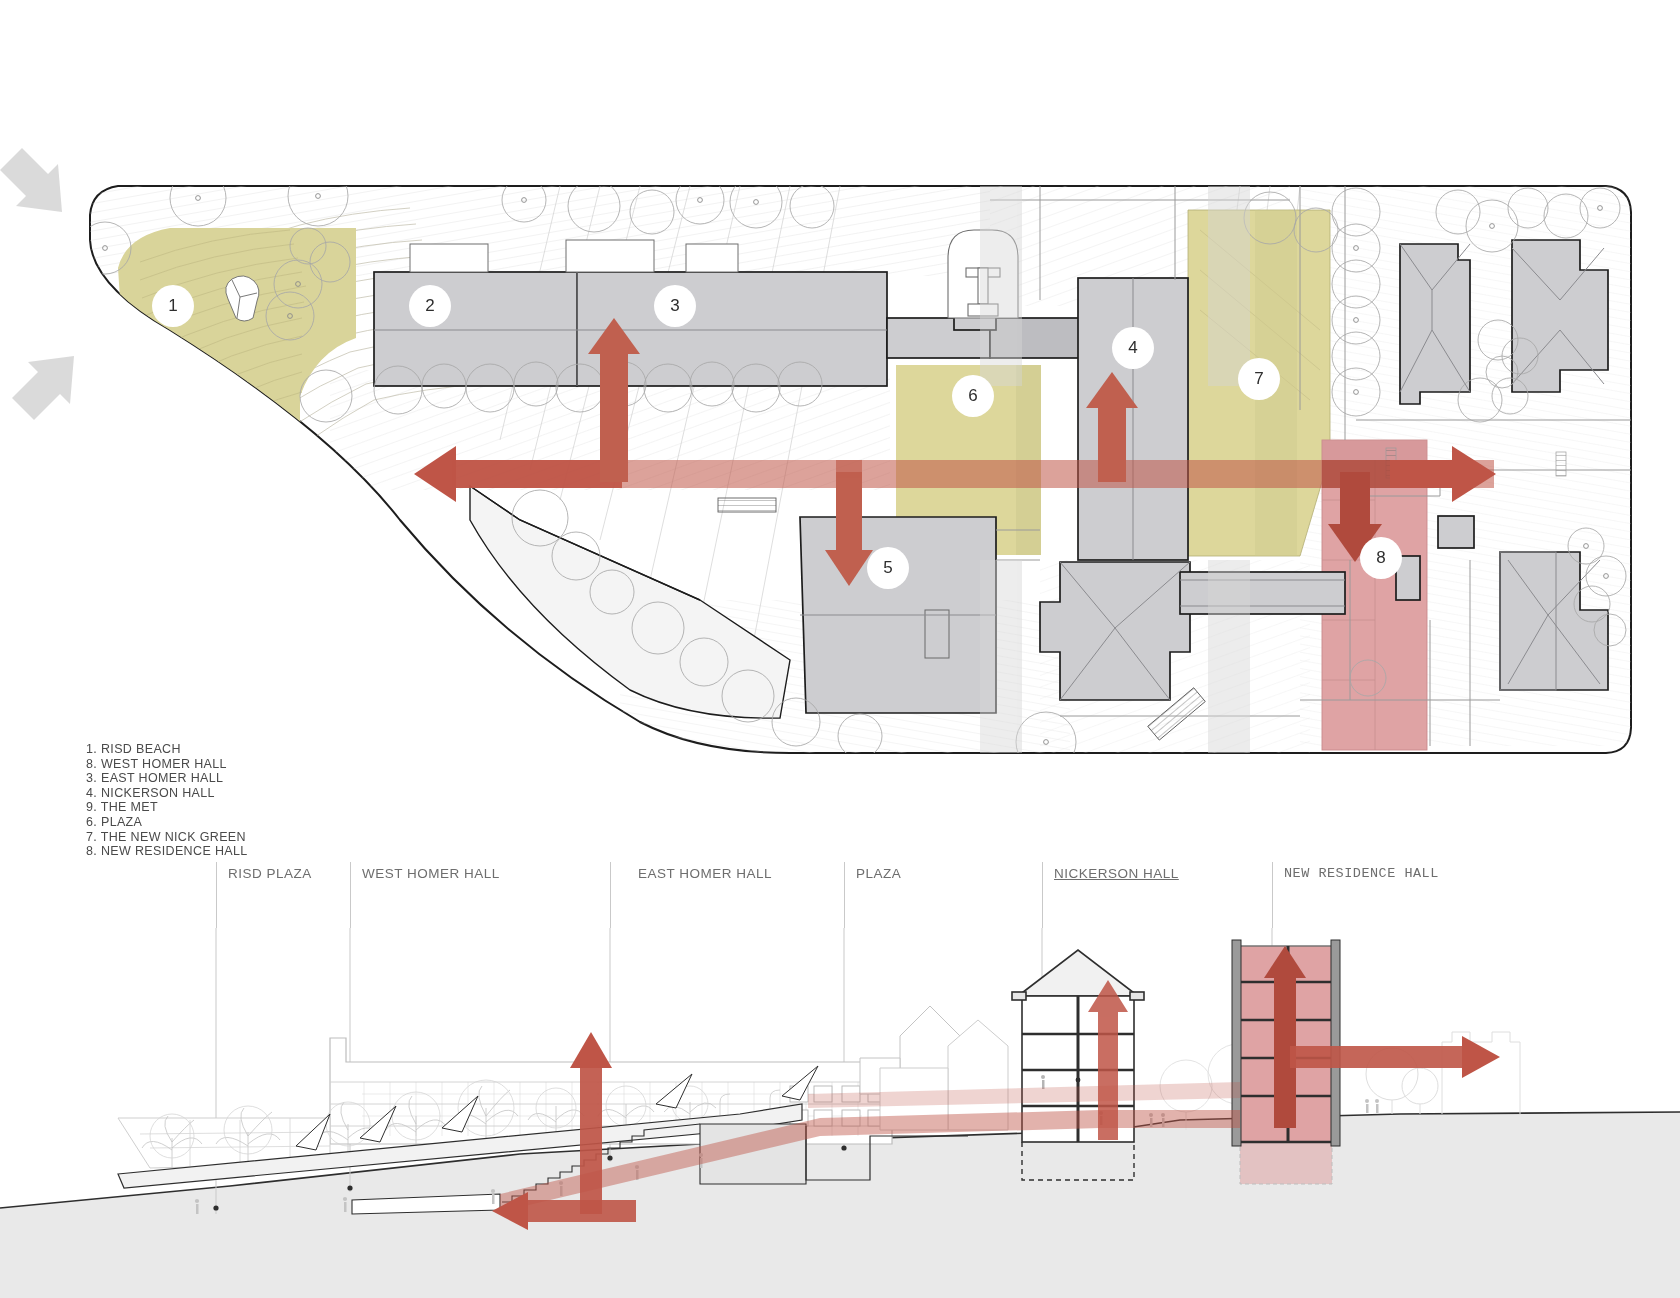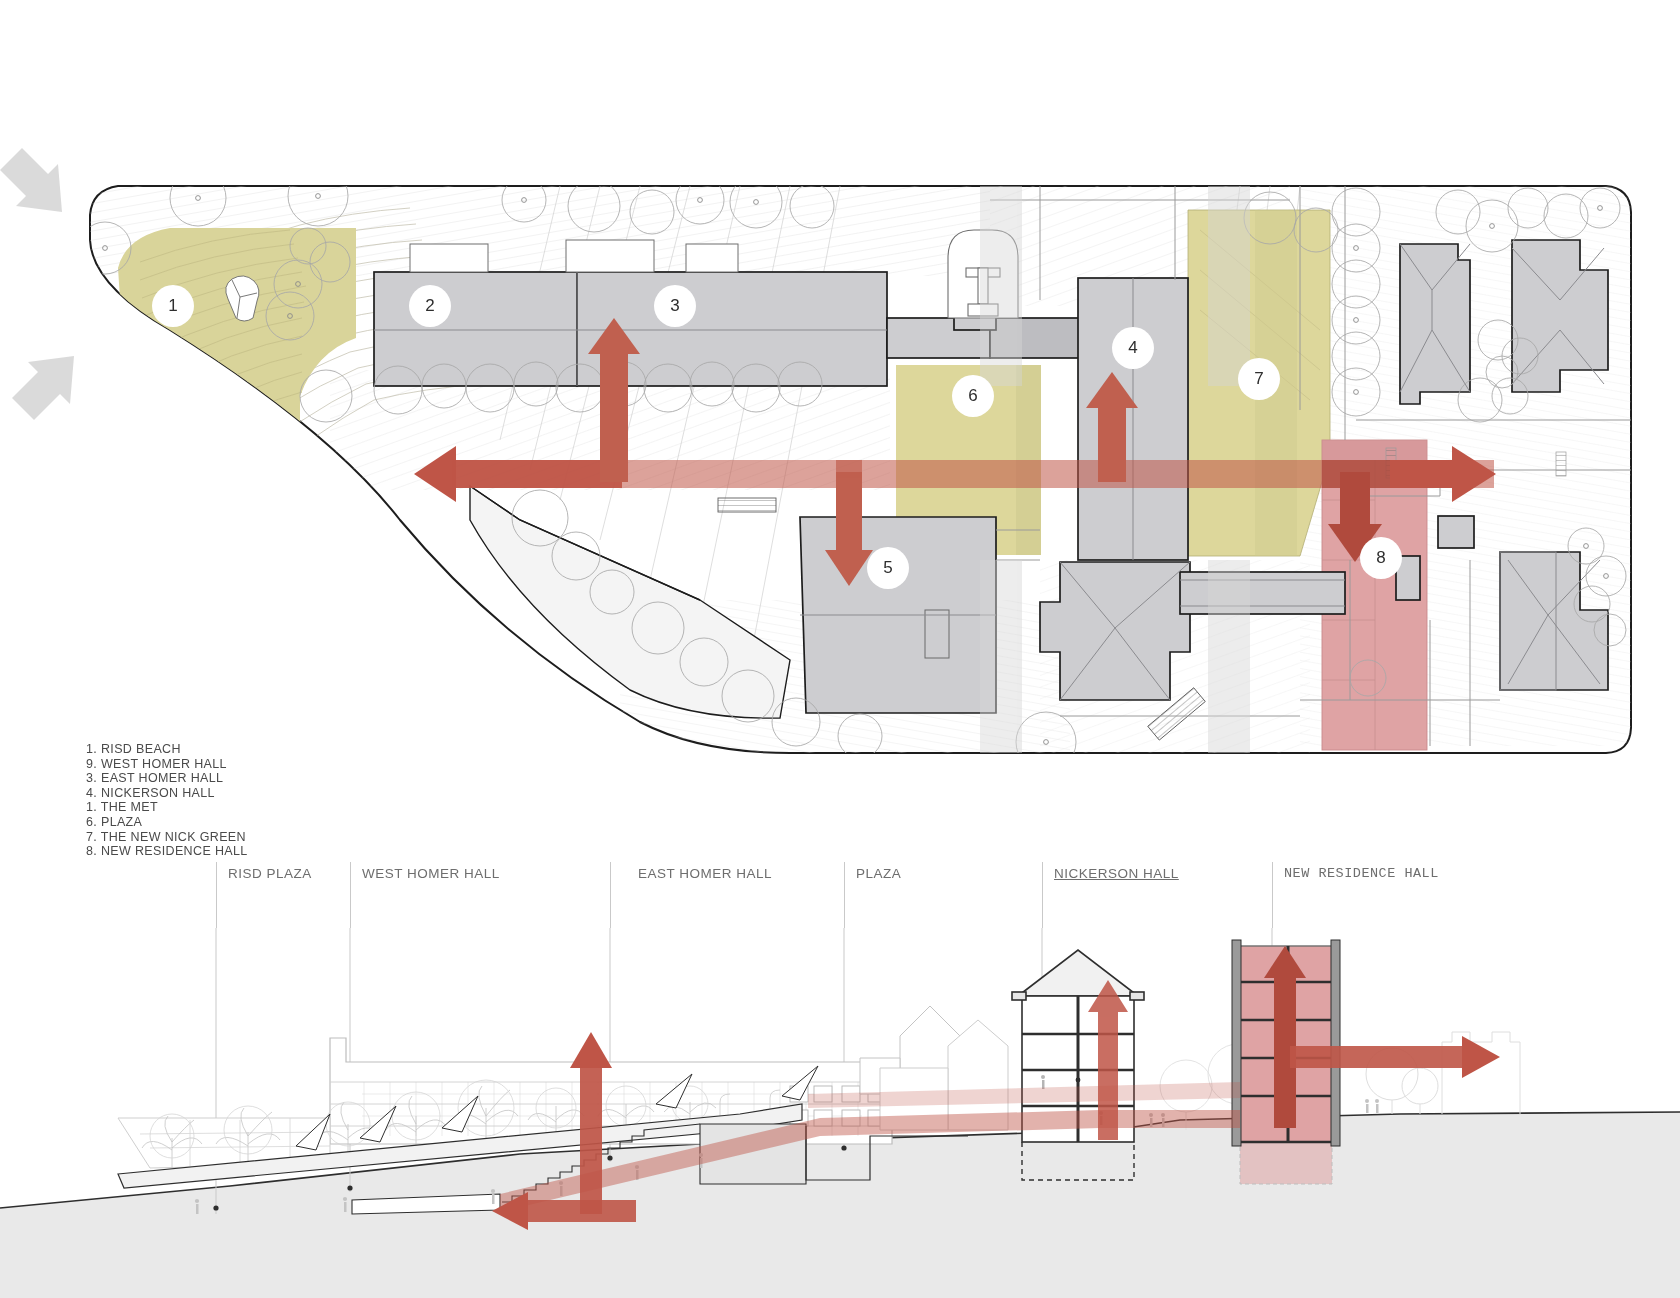--- a/index.html
+++ b/index.html
@@ -410,24 +410,24 @@
   <div class="numdot" style="left:654px;top:285px;">3</div>
   <div class="numdot" style="left:1112px;top:327px;">4</div>
   <div class="numdot" style="left:867px;top:547px;">5</div>
   <div class="numdot" style="left:952px;top:375px;">6</div>
   <div class="numdot" style="left:1238px;top:358px;">7</div>
   <div class="numdot" style="left:1360px;top:537px;">8</div>
 </div>
 
 <div class="legend">
   <div class="legend-row">1. RISD BEACH</div>
-  <div class="legend-row">9. WEST HOMER HALL</div>
+  <div class="legend-row">8. WEST HOMER HALL</div>
   <div class="legend-row">3. EAST HOMER HALL</div>
   <div class="legend-row">4. NICKERSON HALL</div>
-  <div class="legend-row">1. THE MET</div>
+  <div class="legend-row">9. THE MET</div>
   <div class="legend-row">6. PLAZA</div>
   <div class="legend-row">7. THE NEW NICK GREEN</div>
   <div class="legend-row">8. NEW RESIDENCE HALL</div>
 </div>
 
 <svg width="1680" height="380" viewBox="0 0 1680 380" style="position:absolute;left:0;top:918px;" class="nosel">
 
   <defs>
     <pattern id="secgrid" width="26" height="22" patternUnits="userSpaceOnUse">
       <rect width="26" height="22" fill="none" stroke="#d8d8d8" stroke-width="0.7"></rect>

